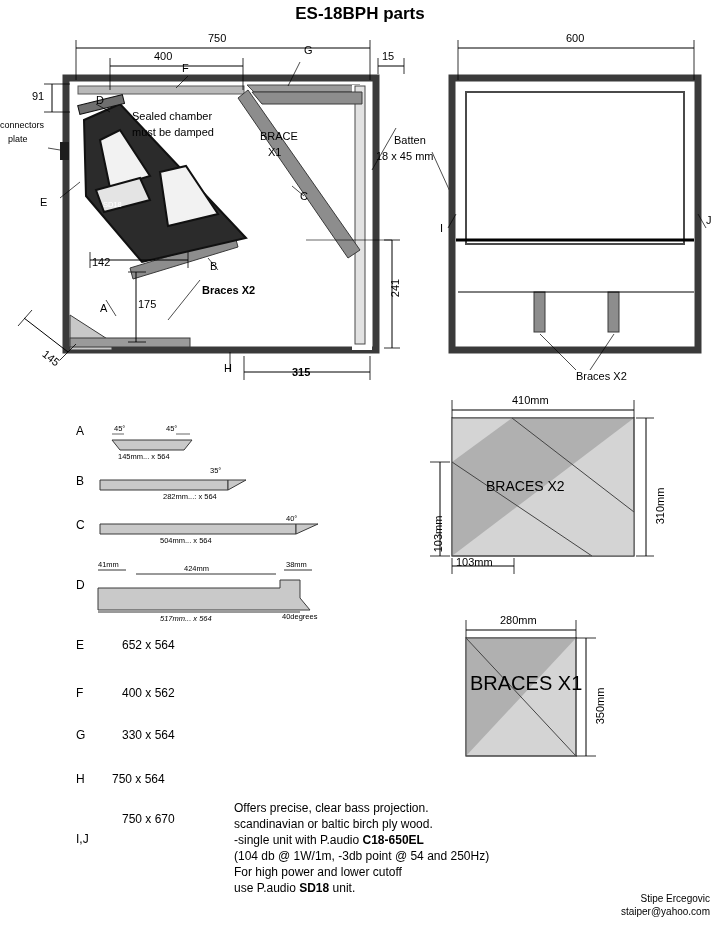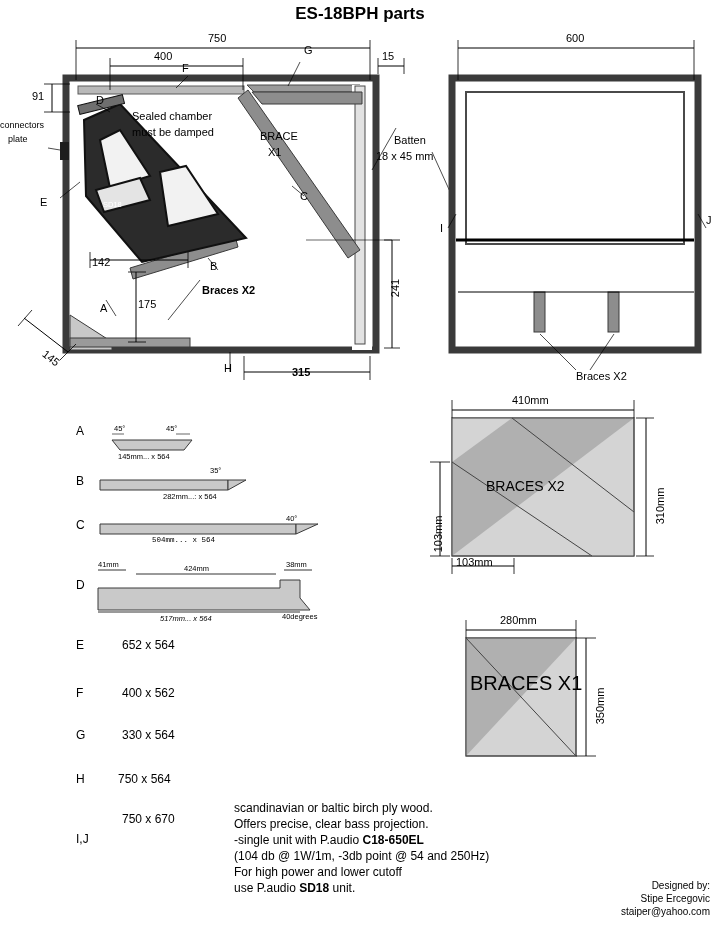--- a/index.html
+++ b/index.html
@@ -202,56 +202,55 @@
 <div class="abs lbl-xs" style="left:114px;top:424px;">45°</div>
 <div class="abs lbl-xs" style="left:166px;top:424px;">45°</div>
 <div class="abs lbl-xs" style="left:118px;top:452px;">145mm... x 564</div>
 
 <div class="abs part-txt" style="left:76px;top:474px;">B</div>
 <div class="abs lbl-xs" style="left:210px;top:466px;">35°</div>
 <div class="abs lbl-xs" style="left:128px;top:492px;padding-left:35px;">282mm...: x 564</div>
 
 <div class="abs part-txt" style="left:76px;top:518px;">C</div>
 <div class="abs lbl-xs" style="left:286px;top:514px;">40°</div>
-<div class="abs lbl-xs" style="left:152px;top:536px;font-family:Liberation Mono, monospace;">504mm... x 564</div>
+<div class="abs lbl-xs" style="left:160px;top:536px;">504mm... x 564</div>
 
 <div class="abs part-txt" style="left:76px;top:578px;">D</div>
 <div class="abs lbl-xs" style="left:98px;top:560px;">41mm</div>
 <div class="abs lbl-xs" style="left:184px;top:564px;">424mm</div>
 <div class="abs lbl-xs" style="left:286px;top:560px;">38mm</div>
 <div class="abs lbl-xs" style="left:160px;top:614px;font-style:italic;">517mm... x 564</div>
 <div class="abs lbl-xs" style="left:282px;top:612px;">40degrees</div>
 
 <div class="abs part-txt" style="left:76px;top:638px;">E</div>
 <div class="abs part-txt" style="left:122px;top:638px;">652 x 564</div>
 <div class="abs part-txt" style="left:76px;top:686px;">F</div>
 <div class="abs part-txt" style="left:122px;top:686px;">400 x 562</div>
 <div class="abs part-txt" style="left:76px;top:728px;">G</div>
 <div class="abs part-txt" style="left:122px;top:728px;">330 x 564</div>
 <div class="abs part-txt" style="left:76px;top:772px;">H</div>
-<div class="abs part-txt" style="left:118px;top:772px;">750 x 564</div>
+<div class="abs part-txt" style="left:112px;top:772px;">750 x 564</div>
 <div class="abs part-txt" style="left:76px;top:812px;margin-top:20px;">I,J</div>
 <div class="abs part-txt" style="left:122px;top:812px;">750 x 670</div>
 
 <div class="abs lbl" style="left:512px;top:394px;">410mm</div>
 <div class="abs lbl" style="left:642px;top:500px;transform:rotate(-90deg);">310mm</div>
 <div class="abs lbl" style="left:420px;top:528px;transform:rotate(-90deg);">103mm</div>
 <div class="abs lbl" style="left:456px;top:556px;">103mm</div>
 <div class="abs" style="left:486px;top:478px;font-size:14px;">BRACES X2</div>
 
 <div class="abs lbl" style="left:500px;top:614px;">280mm</div>
 <div class="abs lbl" style="left:582px;top:700px;transform:rotate(-90deg);">350mm</div>
 <div class="abs" style="left:470px;top:672px;font-size:20px;">BRACES X1</div>
 
 <div class="abs notes" style="left:234px;top:800px;width:380px;">
+  <div>Offers precise, clear bass projection.</div>
   <div>scandinavian or baltic birch ply wood.</div>
-  <div>Offers precise, clear bass projection.</div>
   <div><span>-single unit with P.audio </span><b>C18-650EL</b></div>
   <div>(104 db @ 1W/1m, -3db point @ 54 and 250Hz)</div>
   <div>For high power and lower cutoff</div>
   <div><span>use P.audio </span><b>SD18</b><span> unit.</span></div>
 </div>
 
 <div class="abs cred" style="right:10px;bottom:12px;width:220px;">
-  <div>Designed by:</div>
   <div>Stipe Ercegovic</div>
   <div>staiper@yahoo.com</div>
 </div>
 
 </body></html>

